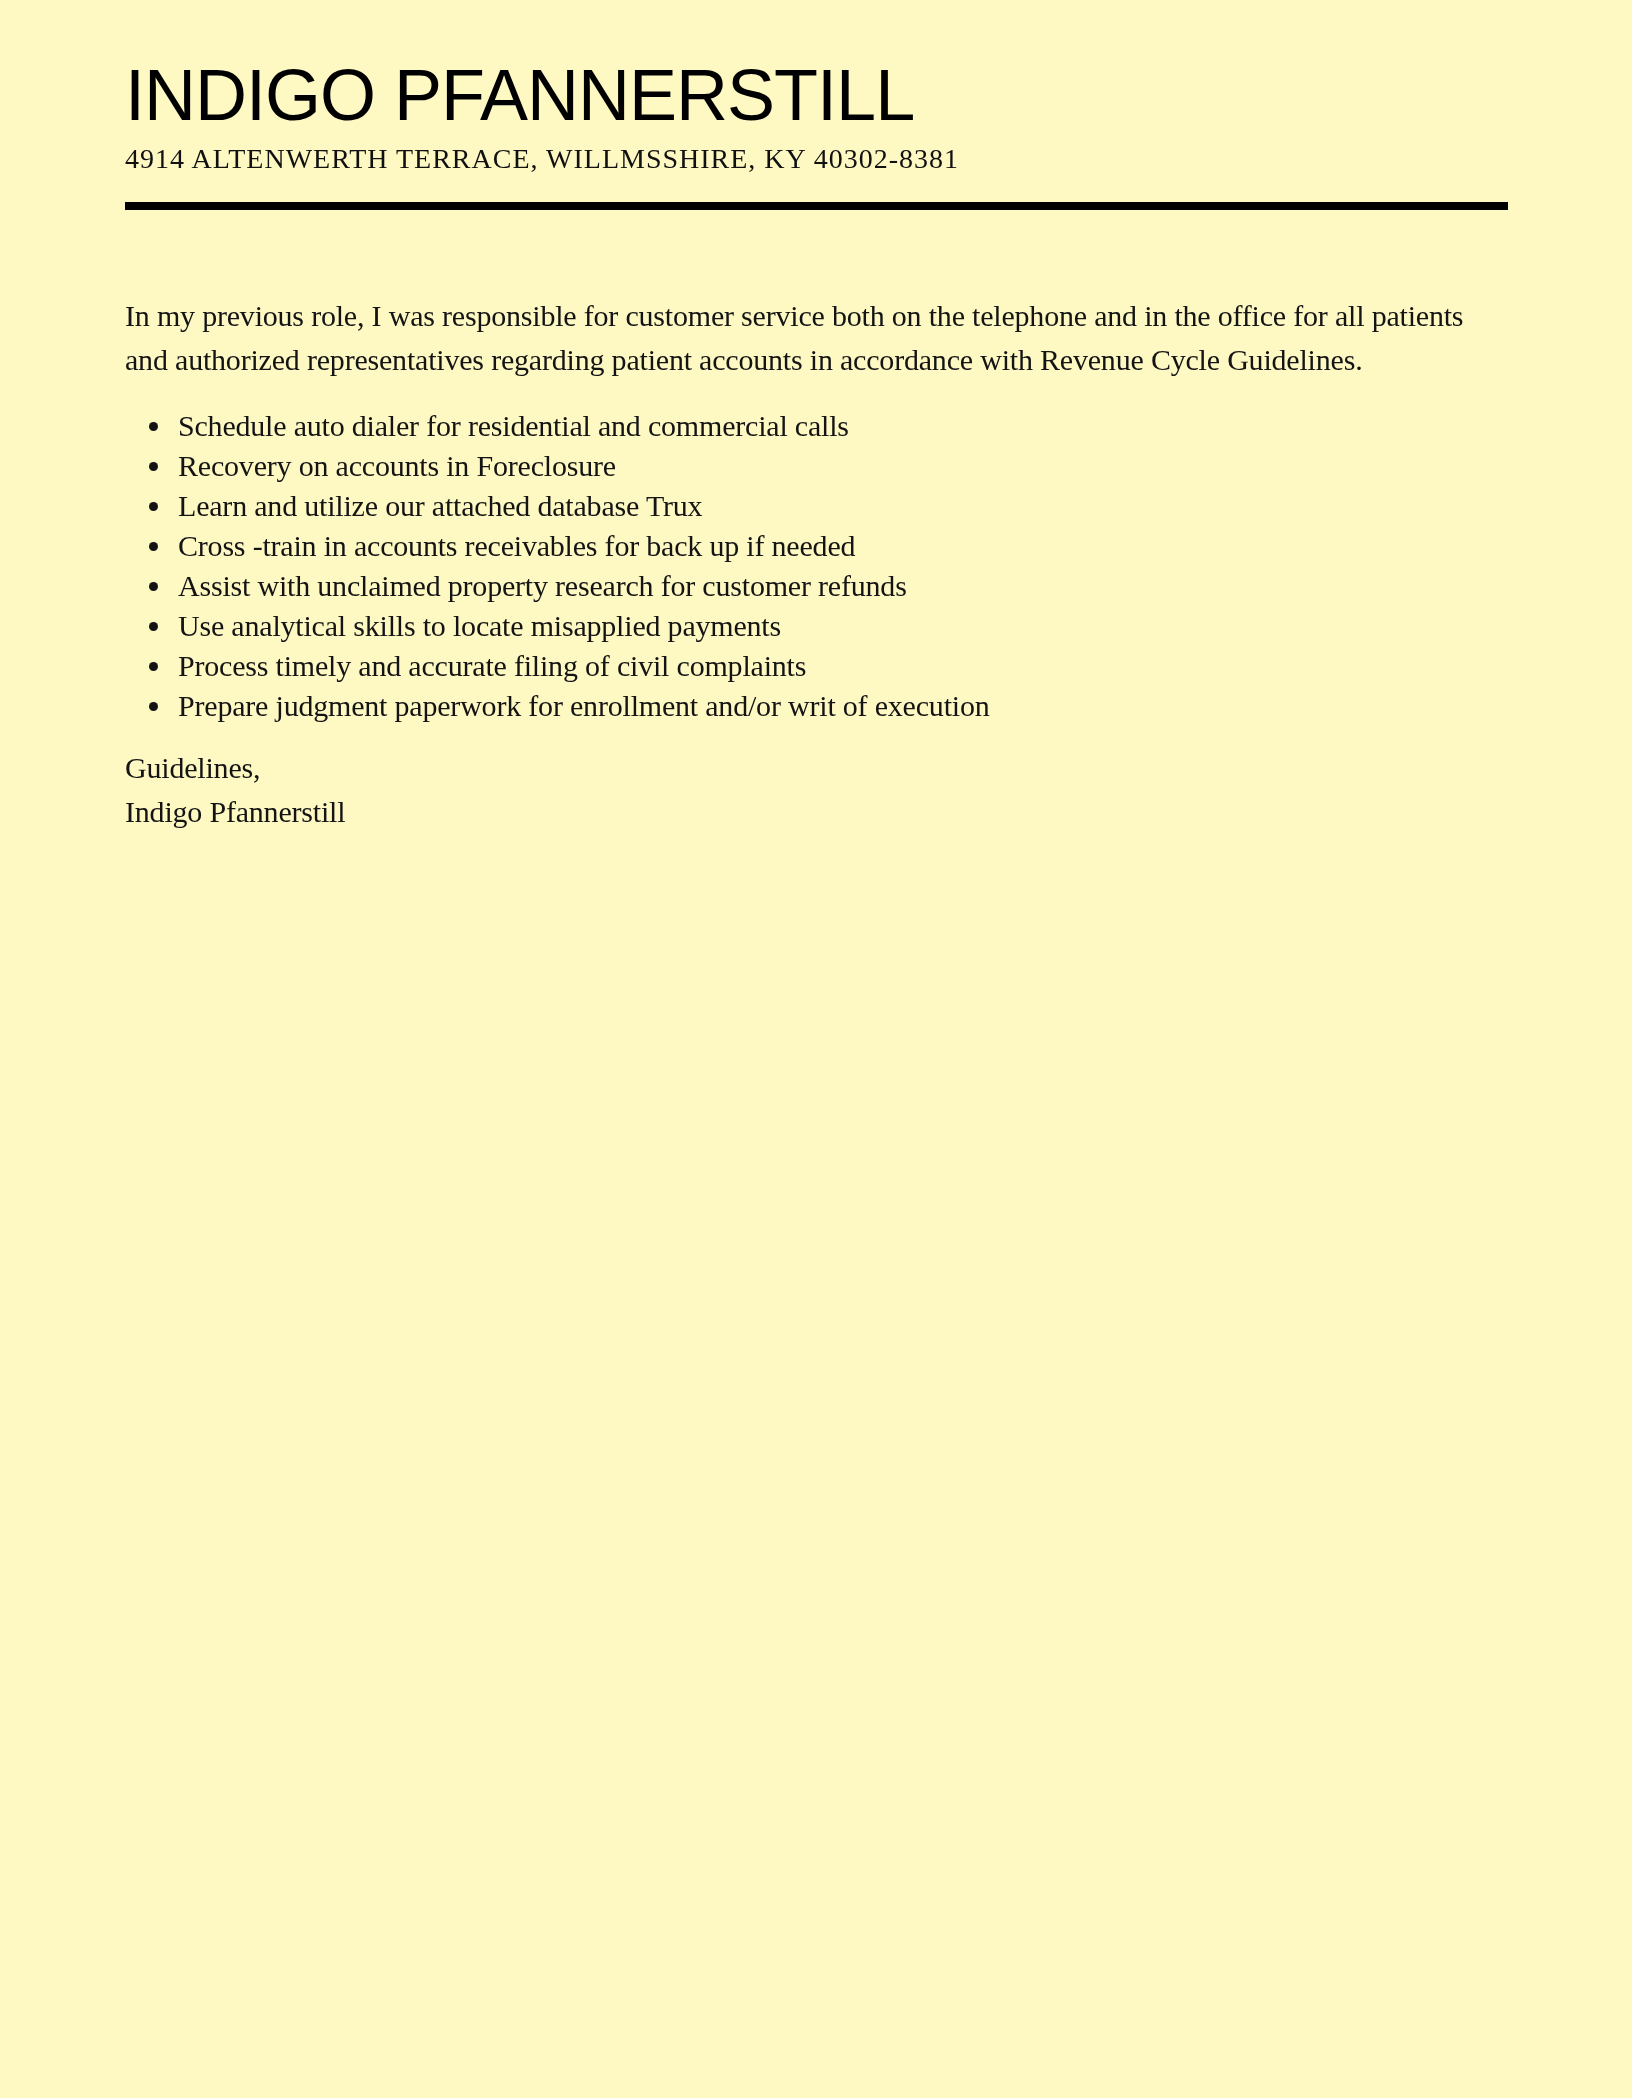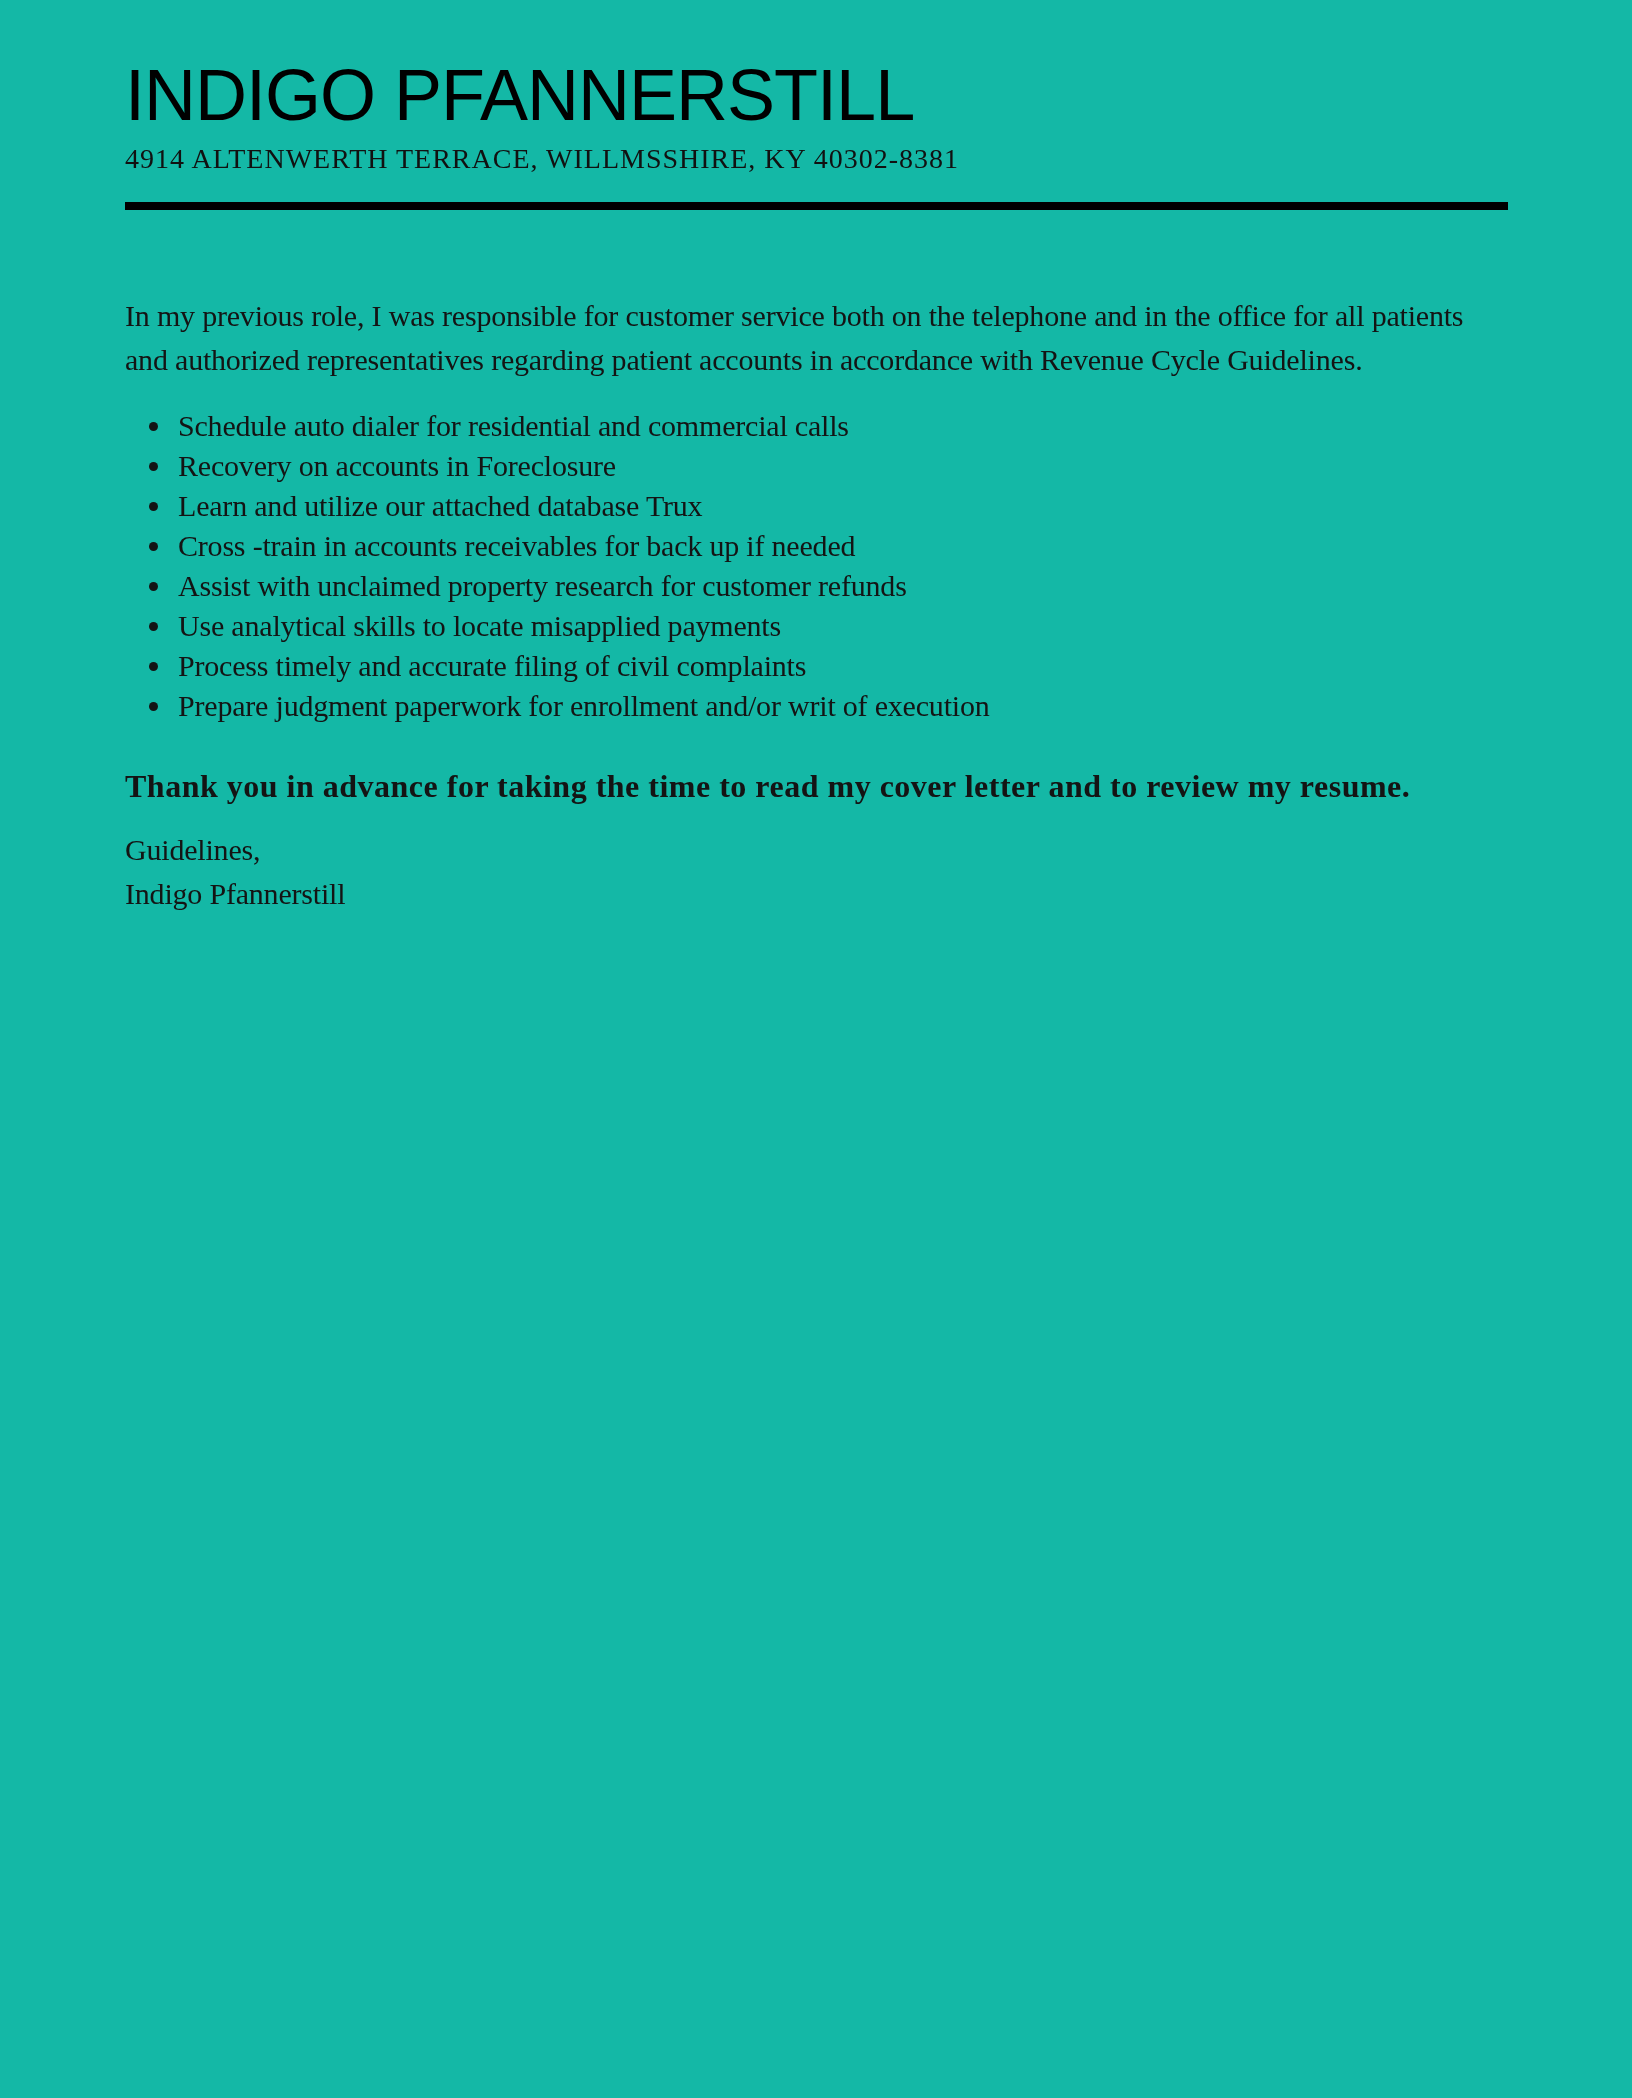--- a/index.html
+++ b/index.html
@@ -12,21 +12,21 @@
     background: #ffffff;
     font-family: "Liberation Serif", serif;
     color: #141414;
     -webkit-font-smoothing: antialiased;
   }
   .page {
     box-sizing: border-box;
     width: 1632px;
     height: 2098px;
     padding: 56px 124px 0 125px;
-    background: #14b8a6;
+    background: #fef9c3;
   }
   
   .letterhead h1 {
     margin: 0;
     font-family: "Liberation Sans", sans-serif;
     font-weight: 400;
     font-size: 72px;
     line-height: 78px;
     letter-spacing: -1px;
     color: #000000;
@@ -104,20 +104,19 @@
         <li>Schedule auto dialer for residential and commercial calls</li>
         <li>Recovery on accounts in Foreclosure</li>
         <li>Learn and utilize our attached database Trux</li>
         <li>Cross -train in accounts receivables for back up if needed</li>
         <li>Assist with unclaimed property research for customer refunds</li>
         <li>Use analytical skills to locate misapplied payments</li>
         <li>Process timely and accurate filing of civil complaints</li>
         <li>Prepare judgment paperwork for enrollment and/or writ of execution</li>
       </ul>
 
-    <p class="closing">Thank you in advance for taking the time to read my cover letter and to review my resume.</p>
 
     <p class="signoff">Guidelines,</p>
 
     <p class="signature">Indigo Pfannerstill</p>
   </main>
 
 </div>
 
 </body></html>

